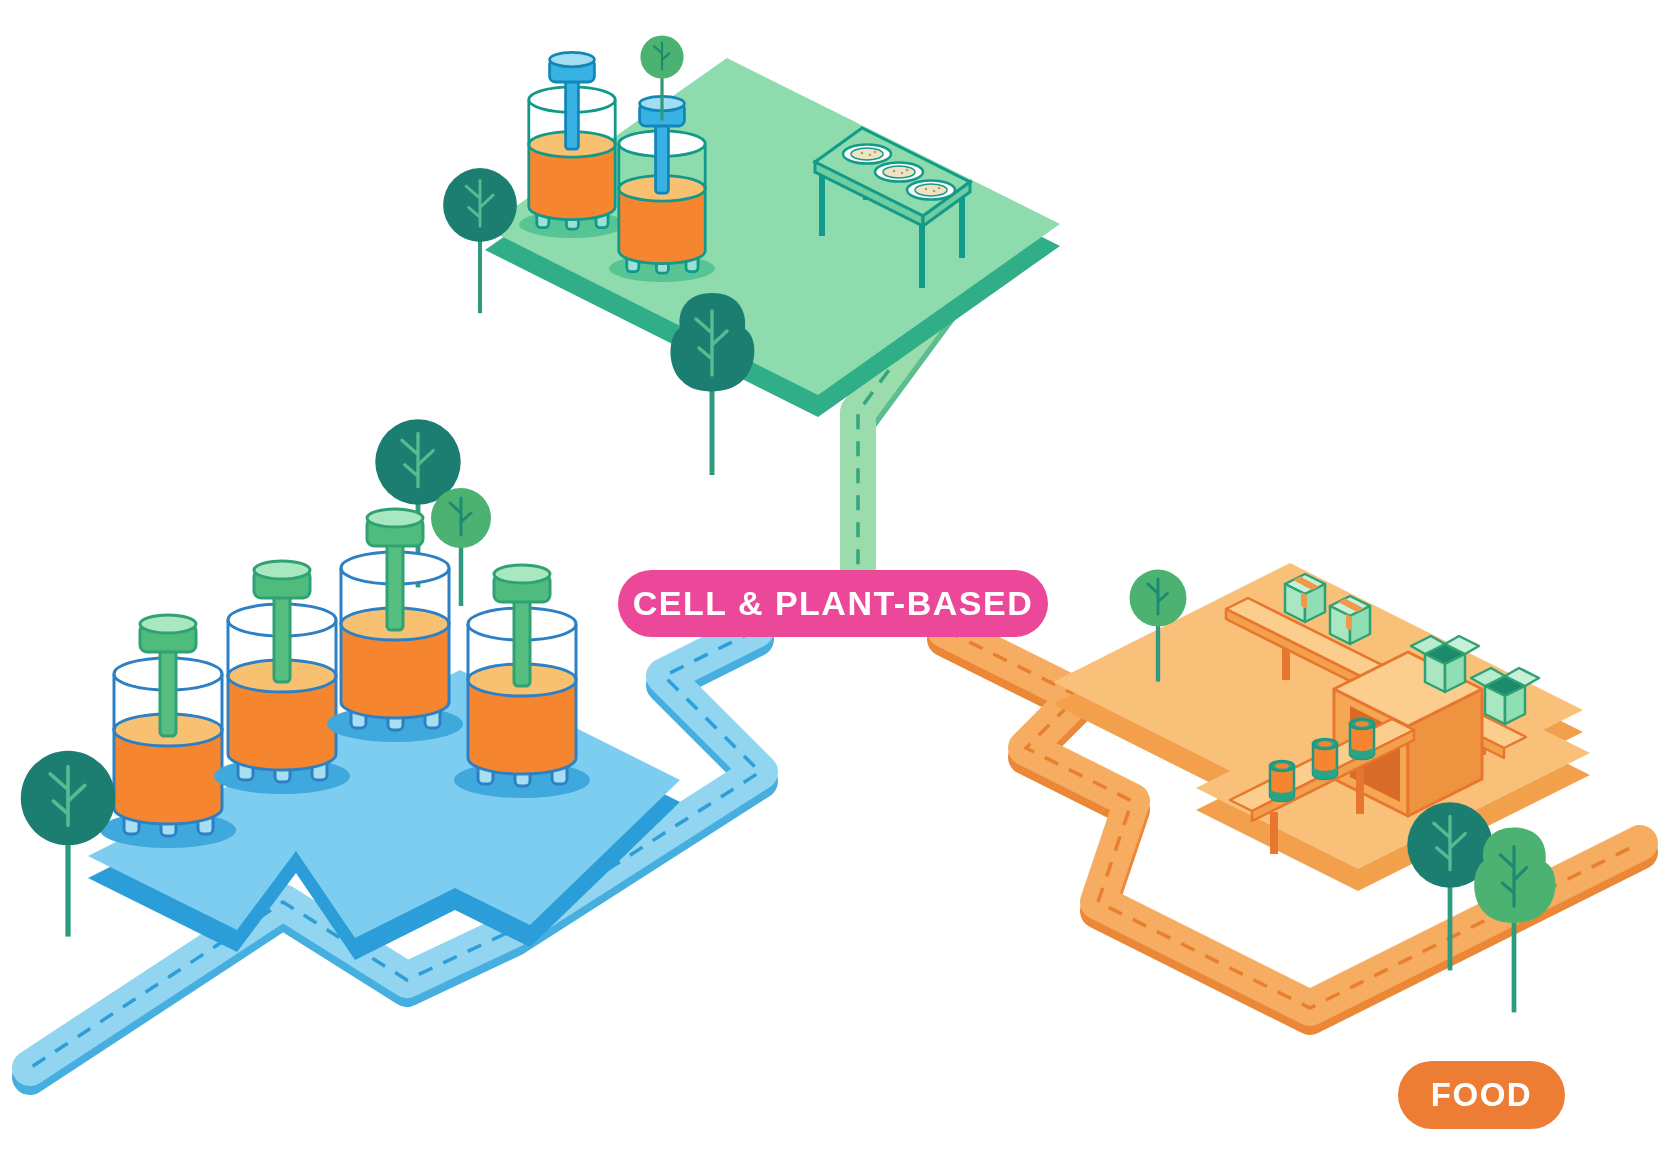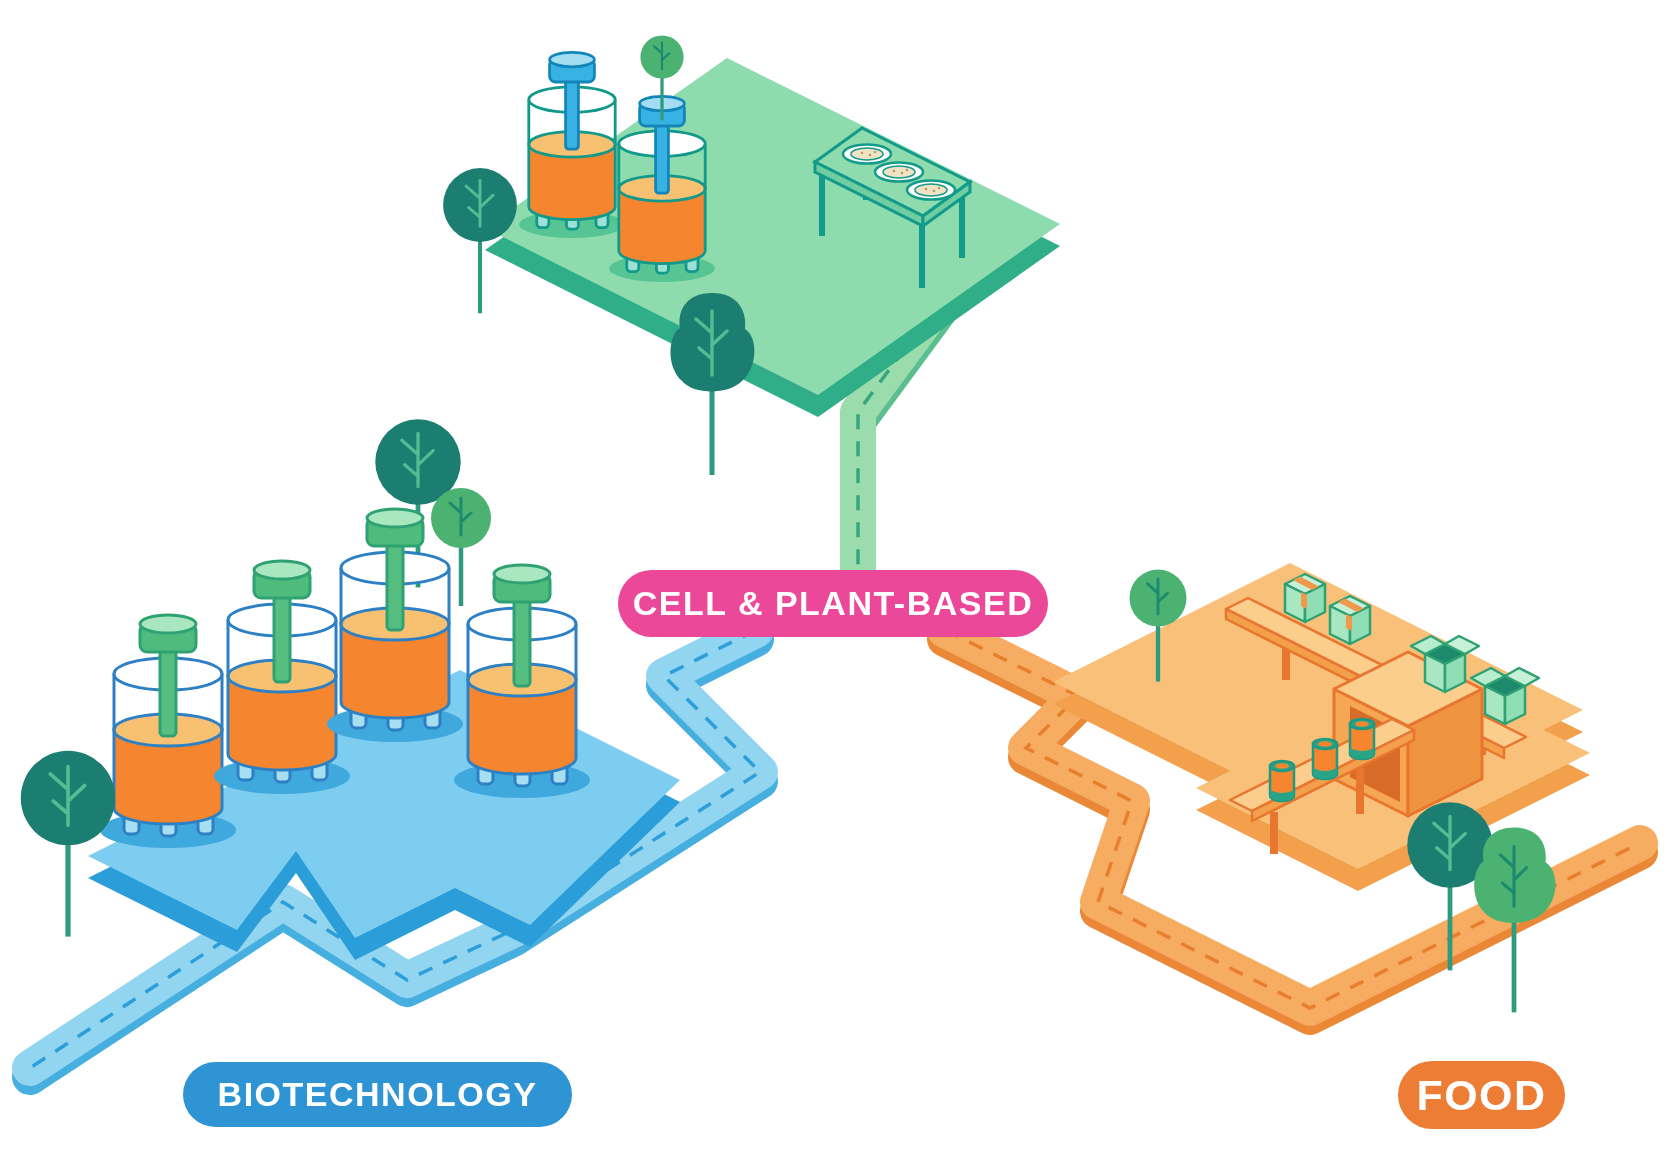--- a/index.html
+++ b/index.html
@@ -4,21 +4,21 @@
 <style>
   html,body{margin:0;padding:0;background:#ffffff;}
   .canvas{position:relative;width:1680px;height:1162px;background:#ffffff;overflow:hidden;
           font-family:"Liberation Sans",sans-serif;}
   .canvas svg{position:absolute;left:0;top:0;}
   .pill{position:absolute;display:flex;align-items:center;justify-content:center;
         border-radius:999px;color:#fff;font-weight:bold;letter-spacing:1.5px;
         font-family:"Liberation Sans",sans-serif;user-select:none;}
   #pill-cell{left:618px;top:570px;width:430px;height:67px;background:#ec4899;font-size:34px;}
   #pill-bio{left:183px;top:1062px;width:389px;height:65px;background:#2E94D3;font-size:34px;}
-  #pill-food{left:1398px;top:1061px;width:167px;height:68px;background:#ED7C34;font-size:43px;}
+  #pill-food{left:1398px;top:1061px;width:167px;height:68px;background:#ED7C34;font-size:33px;}
 </style>
 </head>
 <body>
 
 <div class="canvas">
 <svg width="1680" height="1162" viewBox="0 0 1680 1162">
 
   <defs>
 
     <g id="tank-big">
@@ -196,15 +196,14 @@
     <use href="#box-open" transform="translate(1445,684)"></use>
     <use href="#box-open" transform="translate(1505,716)"></use>
 
     <use href="#tree-green" transform="translate(1158,598) scale(0.95)"></use>
     <use href="#tree-dark" transform="translate(1450,845) scale(0.95)"></use>
     <use href="#tree-green-blob" transform="translate(1514,878) scale(1.05)"></use>
   </g>
 </svg>
 
   <div class="pill" id="pill-cell">CELL &amp; PLANT-BASED</div>
-  <div class="pill" id="pill-bio">BIOTECHNOLOGY</div>
   <div class="pill" id="pill-food">FOOD</div>
 </div>
 
 </body></html>

